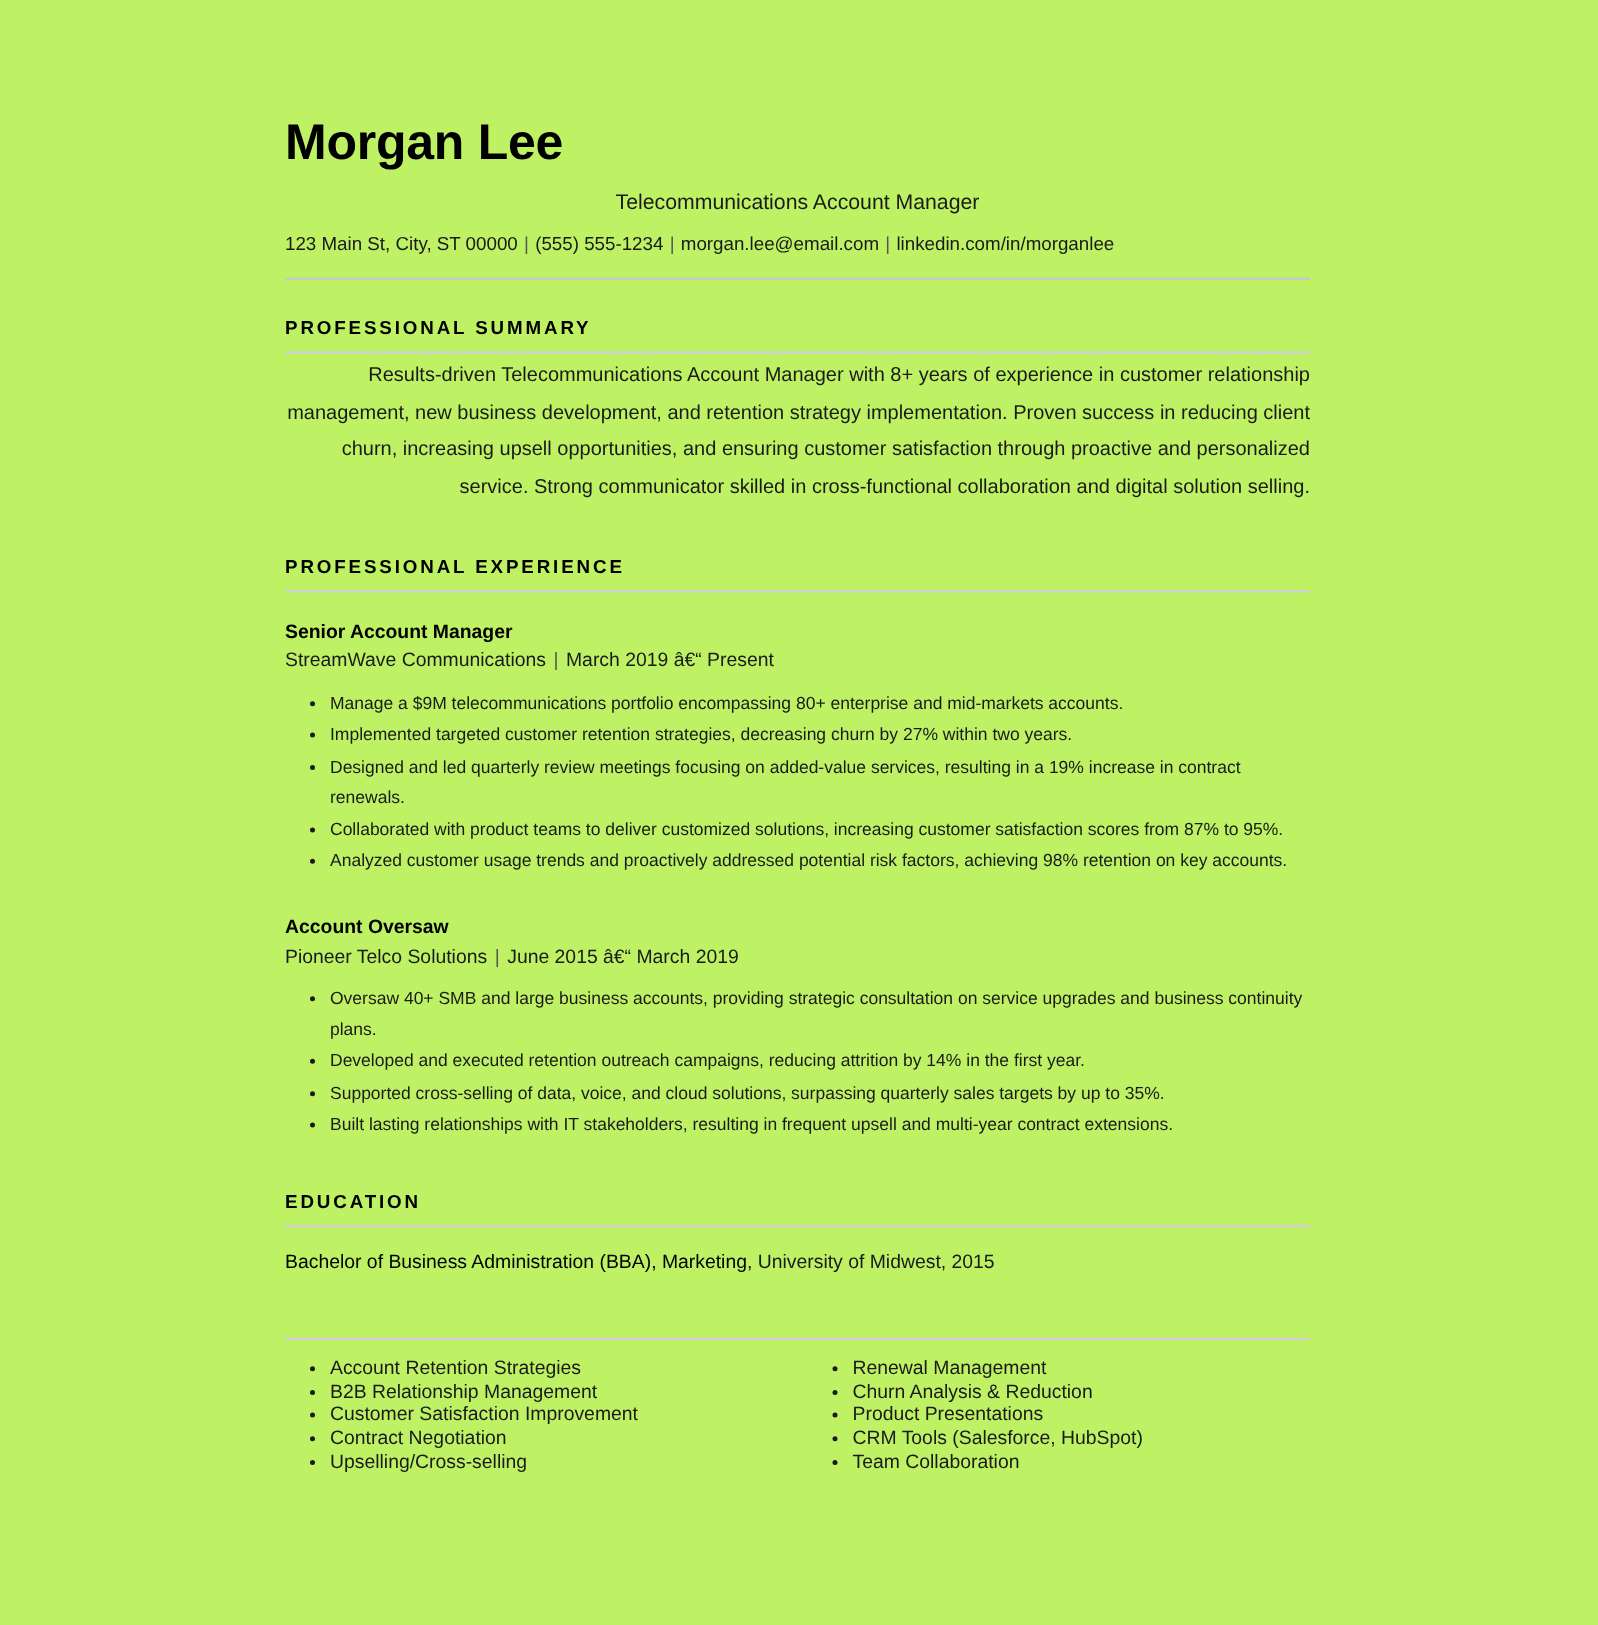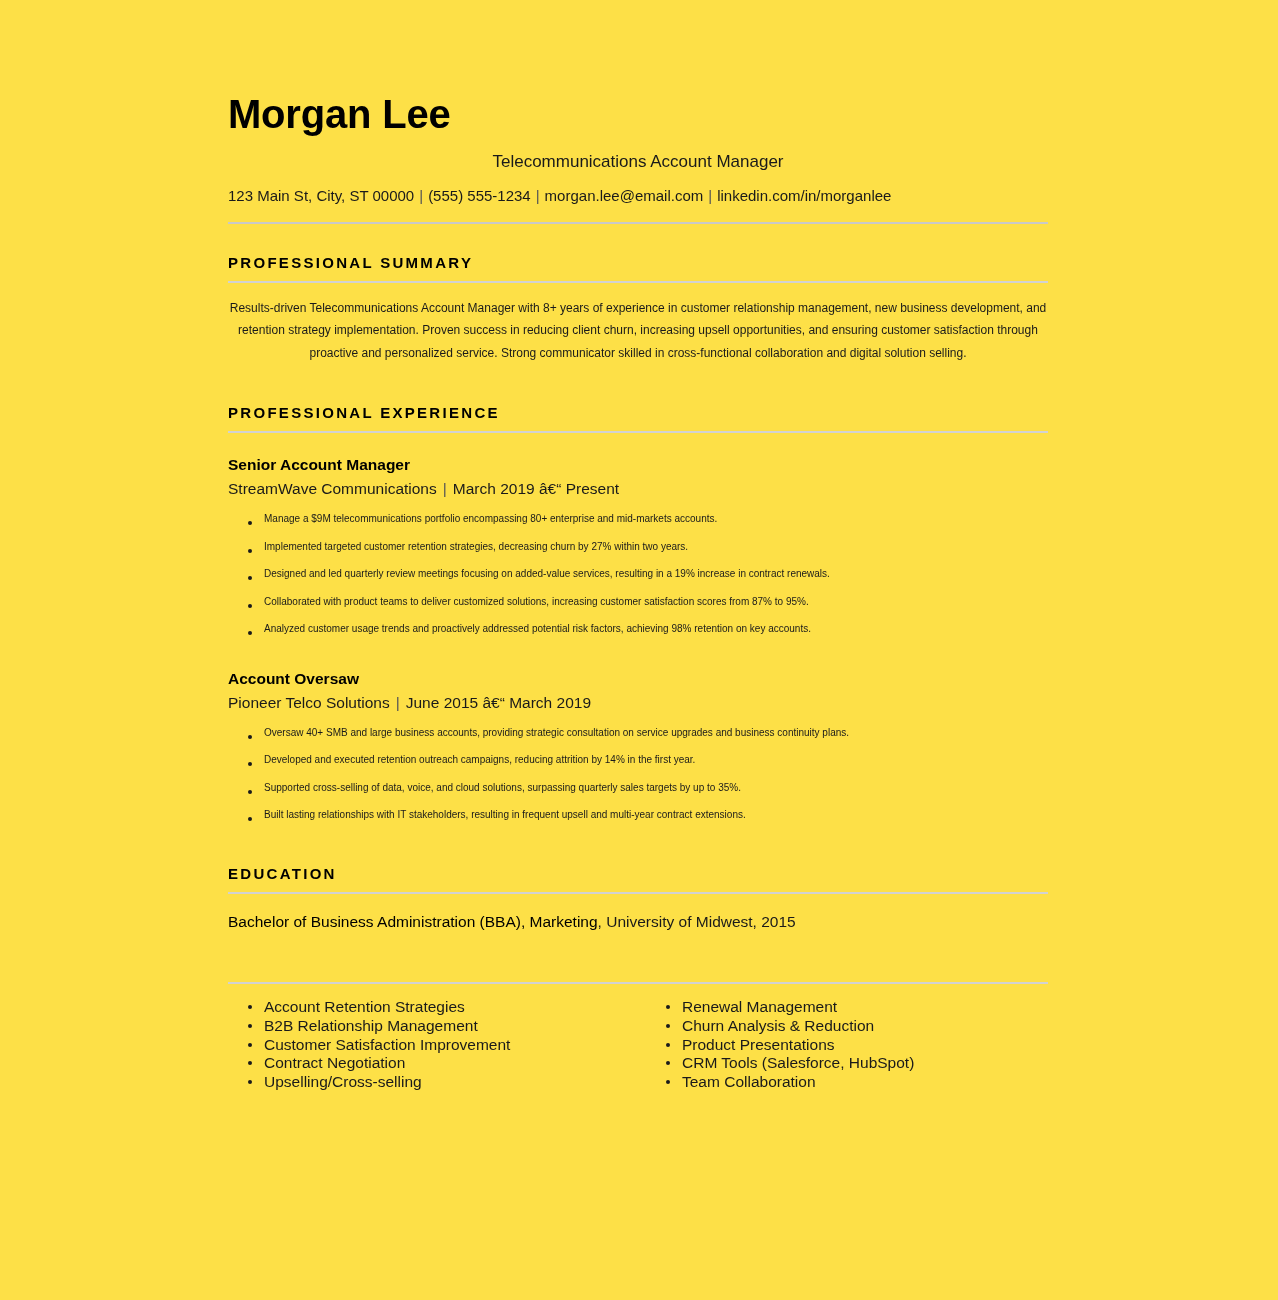--- a/index.html
+++ b/index.html
@@ -11,21 +11,21 @@
     width: 1278px;
     height: 1300px;
     font-family: "Liberation Sans", sans-serif;
     color: #1a1a1a;
     -webkit-font-smoothing: antialiased;
   }
   .page {
     position: relative;
     width: 1278px;
     height: 1300px;
-    background: #fde047;
+    background: #bef264;
     overflow: hidden;
   }
   .sheet {
     position: absolute;
     left: 228px;
     top: 0;
     width: 820px;
   }
 
   
@@ -81,25 +81,25 @@
     margin: 9px 0 0 0;
     width: 820px;
   }
 
   .sec-summary { padding-top: 30px; }
   .sec-experience { padding-top: 40px; }
   .sec-education { padding-top: 40px; }
   .sec-skills { padding-top: 40px; }
 
   .summary-text {
-    font-size: 12px;
+    font-size: 16px;
     line-height: 1.85;
     color: #1a1a1a;
-    padding-top: 14px;
-    text-align: center;
+    padding-top: 3px;
+    text-align: right;
     width: 820px;
   }
 
   
   .job { padding-top: 22px; }
   .job + .job { padding-top: 30px; }
   .job-title {
     font-size: 15.5px;
     font-weight: bold;
     color: #000;
@@ -115,25 +115,24 @@
 
   ul.bullets {
     list-style: none;
     margin: 9px 0 0 0;
     padding: 0;
   }
   ul.bullets > li {
     position: relative;
     padding-left: 22px;
     margin-left: 14px;
-    font-size: 10px;
+    font-size: 14px;
     line-height: 1.75;
     color: #1a1a1a;
     margin-bottom: 1px;
-    margin-top: 10px;
   }
   ul.bullets > li::before {
     content: "";
     position: absolute;
     left: 6px;
     top: 11px;
     width: 4px;
     height: 4px;
     border-radius: 50%;
     background: #1a1a1a;

